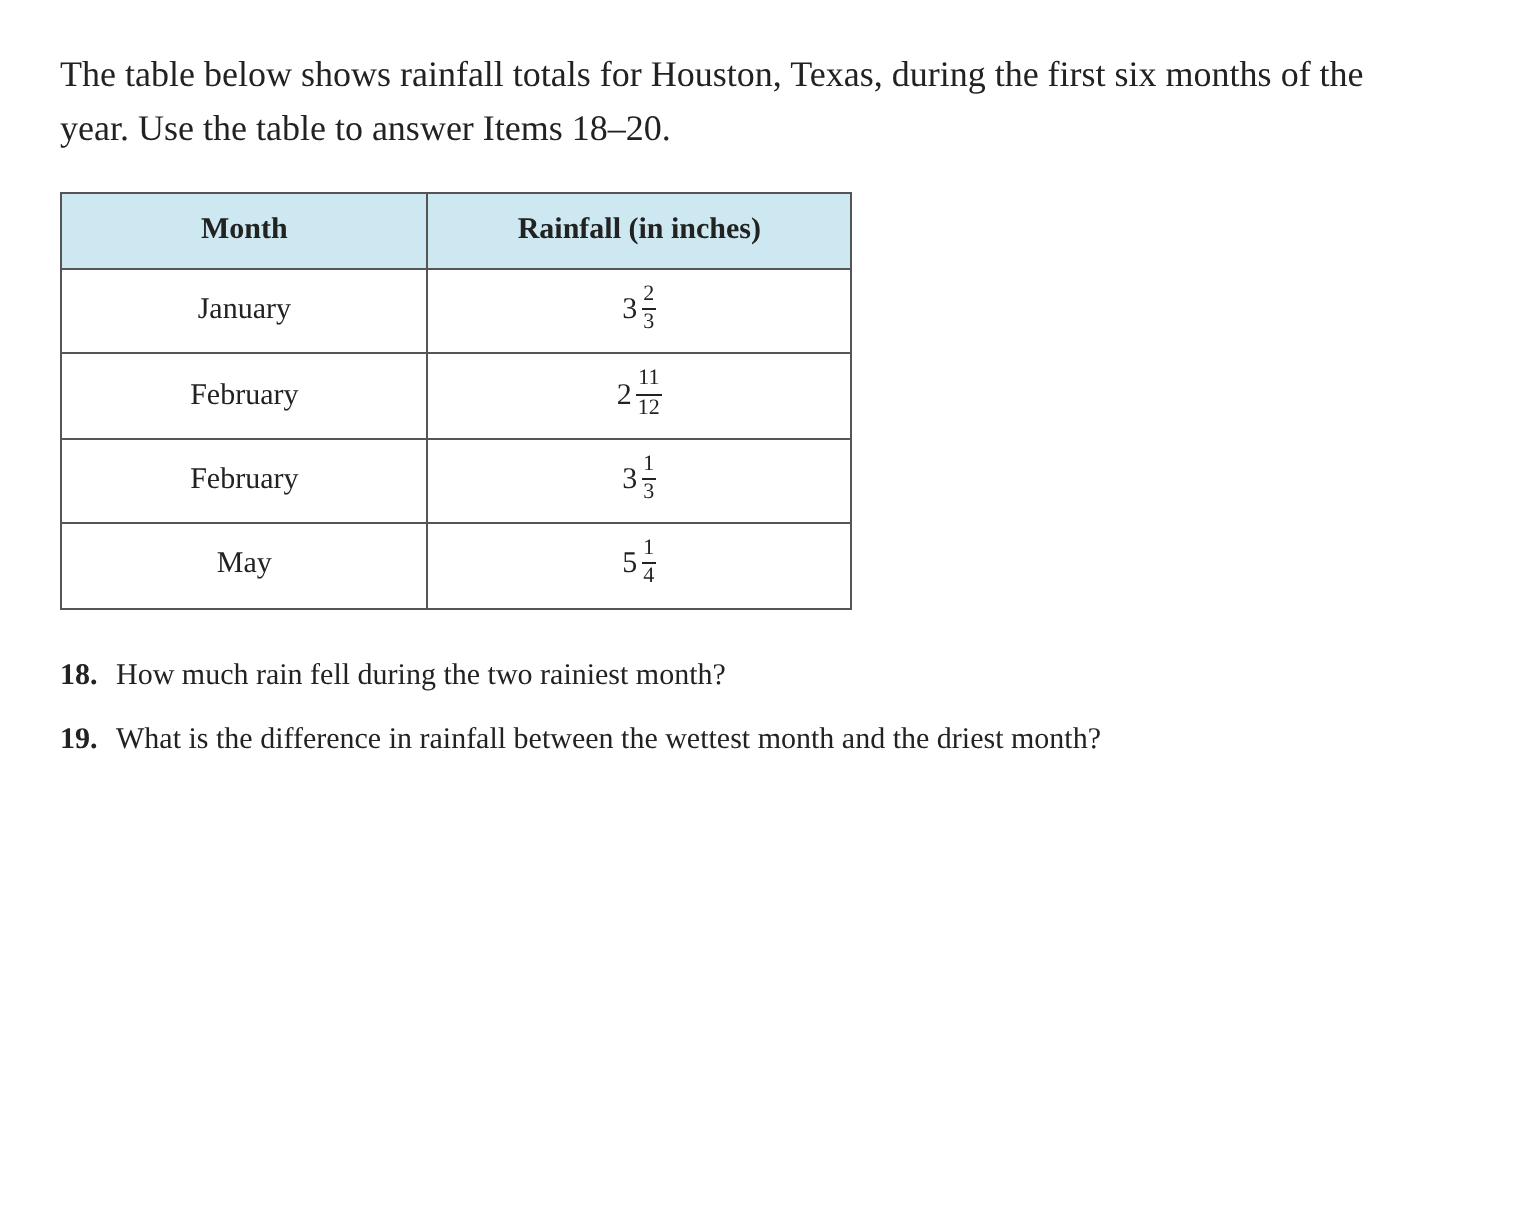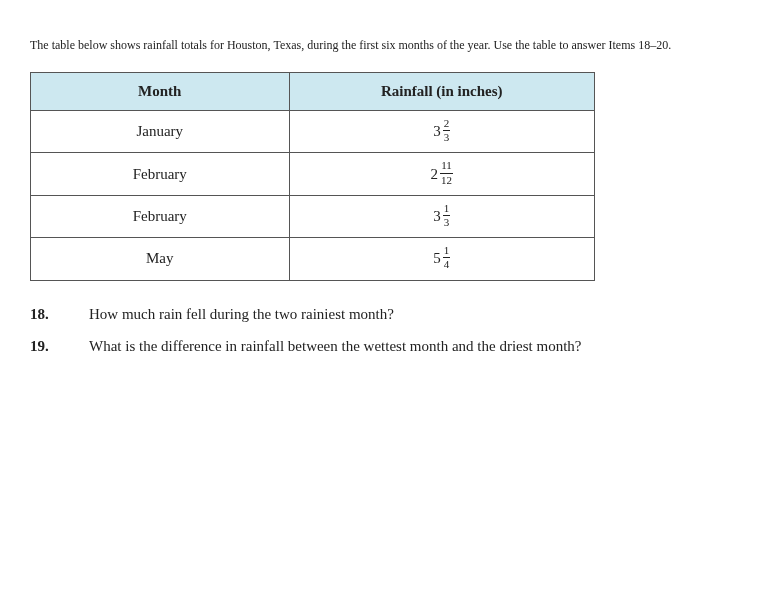--- a/index.html
+++ b/index.html
@@ -12,36 +12,35 @@
       font-family: Georgia, 'Times New Roman', serif;
       font-size: 15px;
       background: #ffffff;
       color: #222;
       padding: 24px 30px;
       width: 757px;
       min-height: 605px;
     }
 
     .intro-text {
-      font-size: 12px;
+      font-size: 18px;
       line-height: 1.5;
       margin-bottom: 18px;
       max-width: 680px;
-      margin-top: 12px;
     }
 
     .table-wrapper {
       display: flex;
       justify-content: flex-start;
       margin-bottom: 22px;
     }
 
     table {
       border-collapse: collapse;
-      width: 565px;
+      width: 396px;
       border: 1.5px solid #555;
     }
 
     thead tr th {
       background-color: #cde8f0;
       font-weight: bold;
       font-size: 15px;
       padding: 10px 16px;
       border: 1.5px solid #555;
       text-align: center;
@@ -100,21 +99,20 @@
     .questions {
       margin-top: 6px;
     }
 
     .question {
       display: flex;
       align-items: flex-start;
       margin-bottom: 10px;
       font-size: 15px;
       line-height: 1.5;
-      gap: 31px;
     }
 
     .question-num {
       font-weight: bold;
       min-width: 28px;
       flex-shrink: 0;
     }
 
     .question-text {
       flex: 1;

